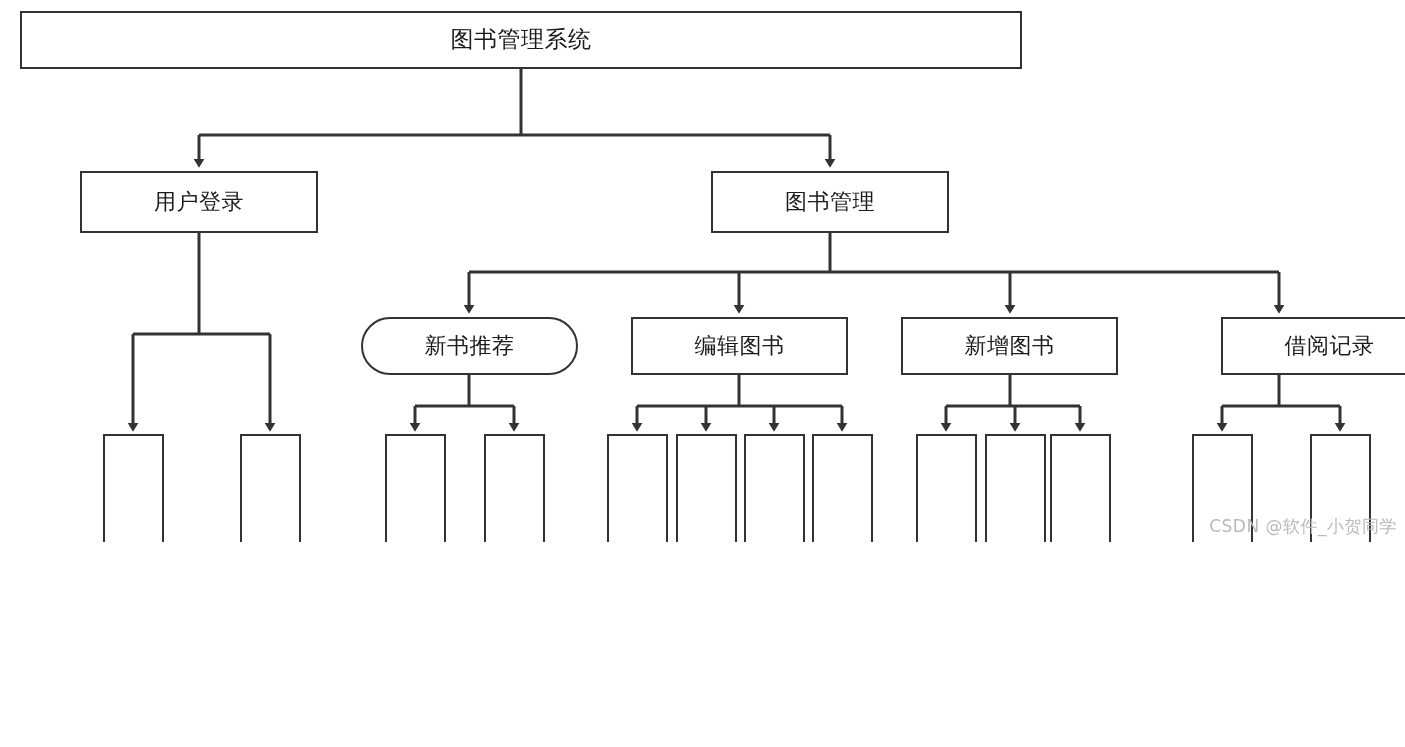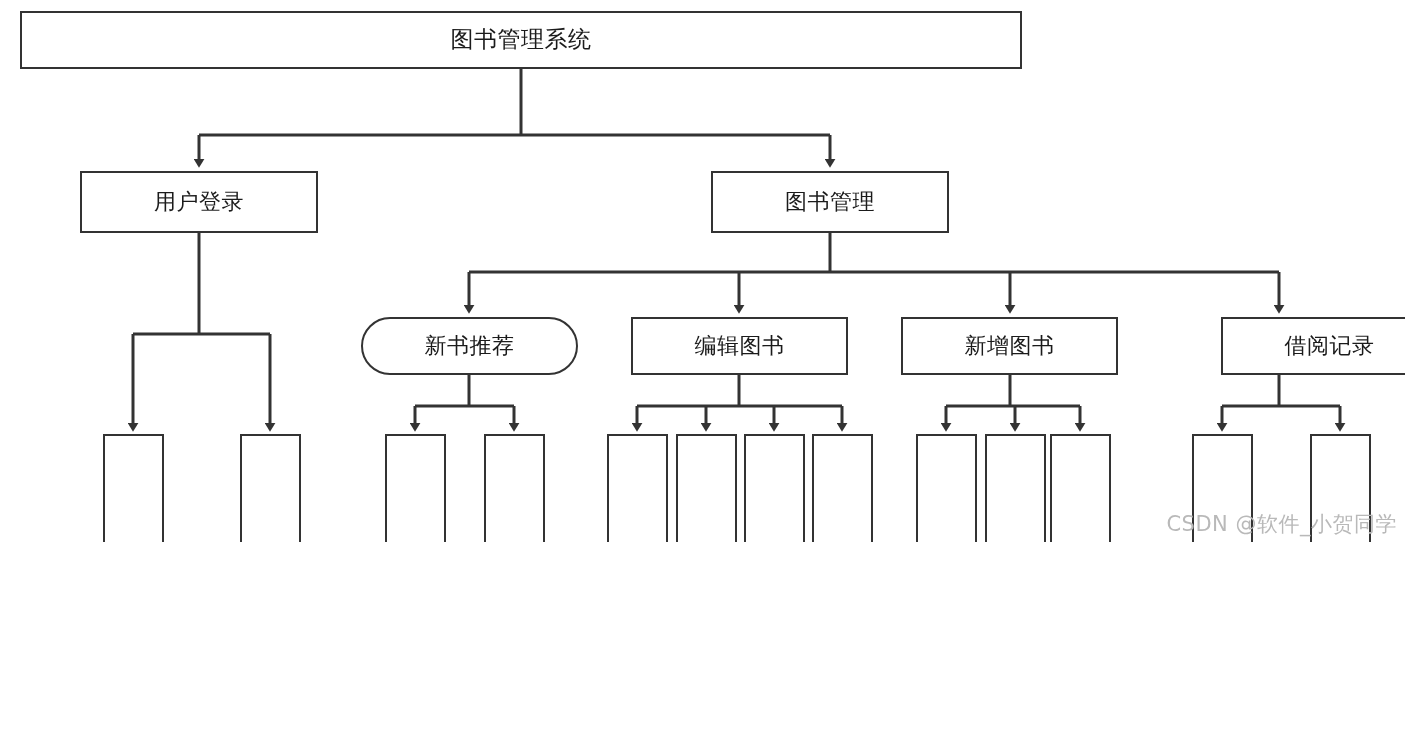--- a/index.html
+++ b/index.html
@@ -54,21 +54,21 @@
     text-orientation: upright;
     font-size: 25px;
     line-height: 1.18;
     letter-spacing: 2px;
     white-space: nowrap;
   }
   #watermark {
     position: absolute;
     right: 8px;
     bottom: 4px;
-    font-size: 21px;
+    font-size: 17px;
     color: #b9b9b9;
     letter-spacing: 0.5px;
     white-space: nowrap;
   }
 </style>
 </head>
 <body>
 
 <div id="canvas">
 

